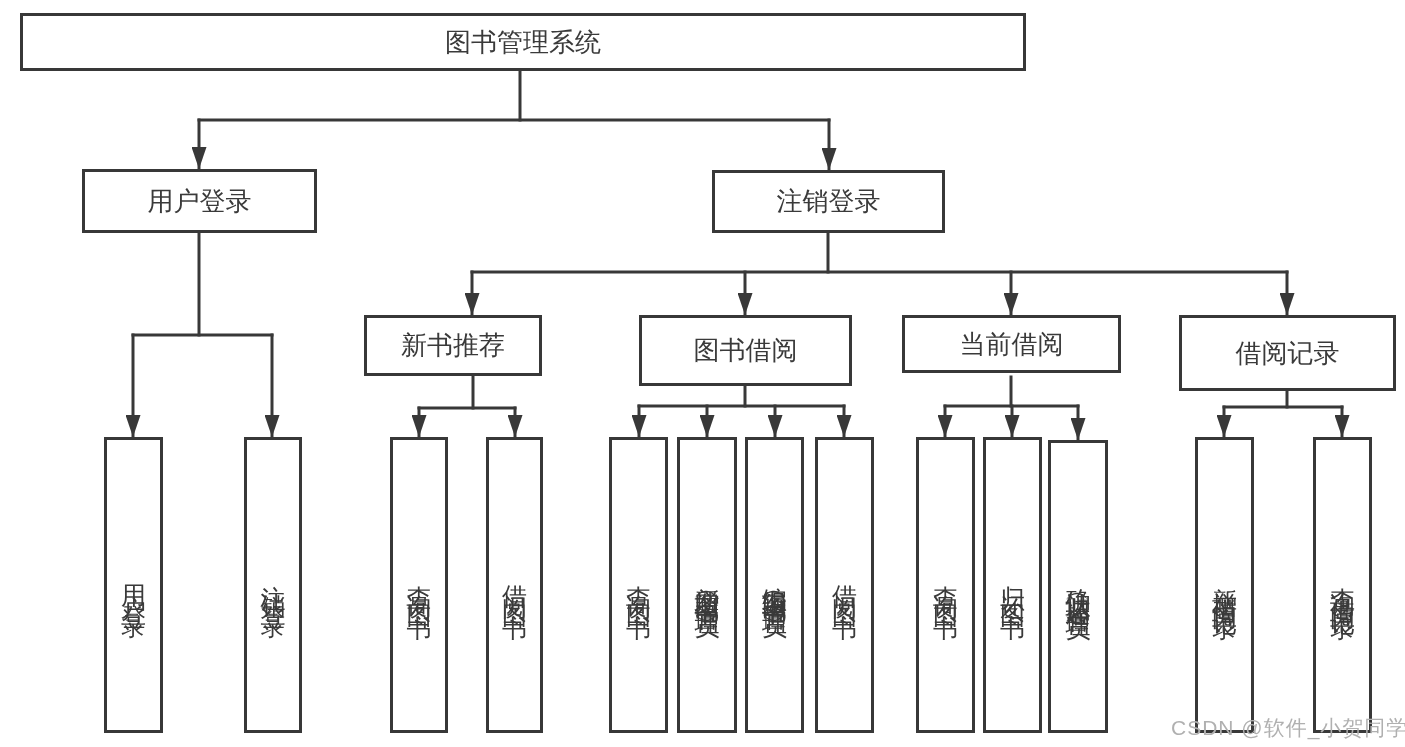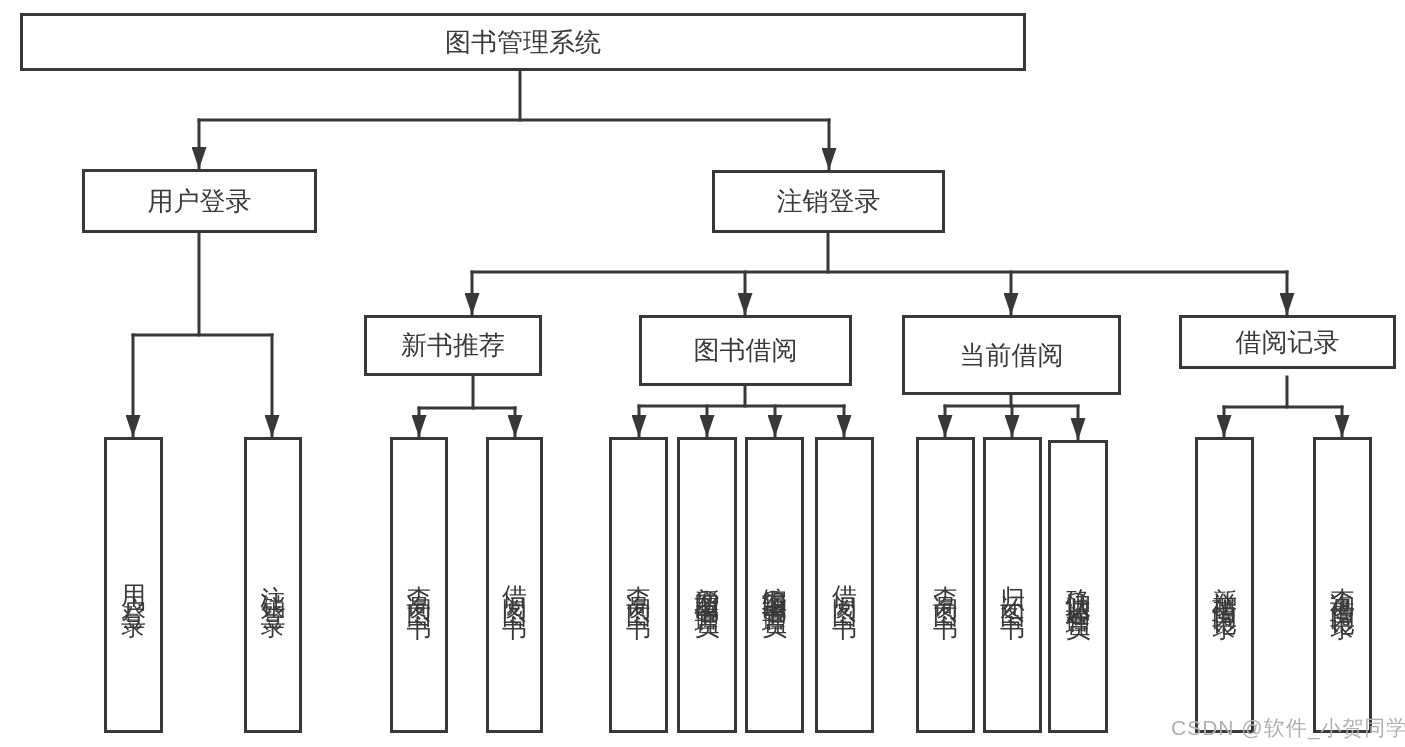--- a/index.html
+++ b/index.html
@@ -102,24 +102,24 @@
   <div class="box" style="left:712px;top:170px;width:233px;height:63px">
     <span>注销登录</span>
   </div>
 
   <div class="box" style="left:364px;top:315px;width:178px;height:61px">
     <span>新书推荐</span>
   </div>
   <div class="box" style="left:639px;top:315px;width:213px;height:71px">
     <span>图书借阅</span>
   </div>
-  <div class="box" style="left:902px;top:315px;width:219px;height:80px">
+  <div class="box" style="left:902px;top:315px;width:219px;height:58px">
     <span>当前借阅</span>
   </div>
-  <div class="box" style="left:1179px;top:315px;width:217px;height:54px">
+  <div class="box" style="left:1179px;top:315px;width:217px;height:76px">
     <span>借阅记录</span>
   </div>
 
   <div class="vbox ls10" style="left:104px;top:437px;width:59px;height:296px">
     <span>用户登录</span>
   </div>
   <div class="vbox ls10" style="left:244px;top:437px;width:58px;height:296px">
     <span>注销登录</span>
   </div>
 

